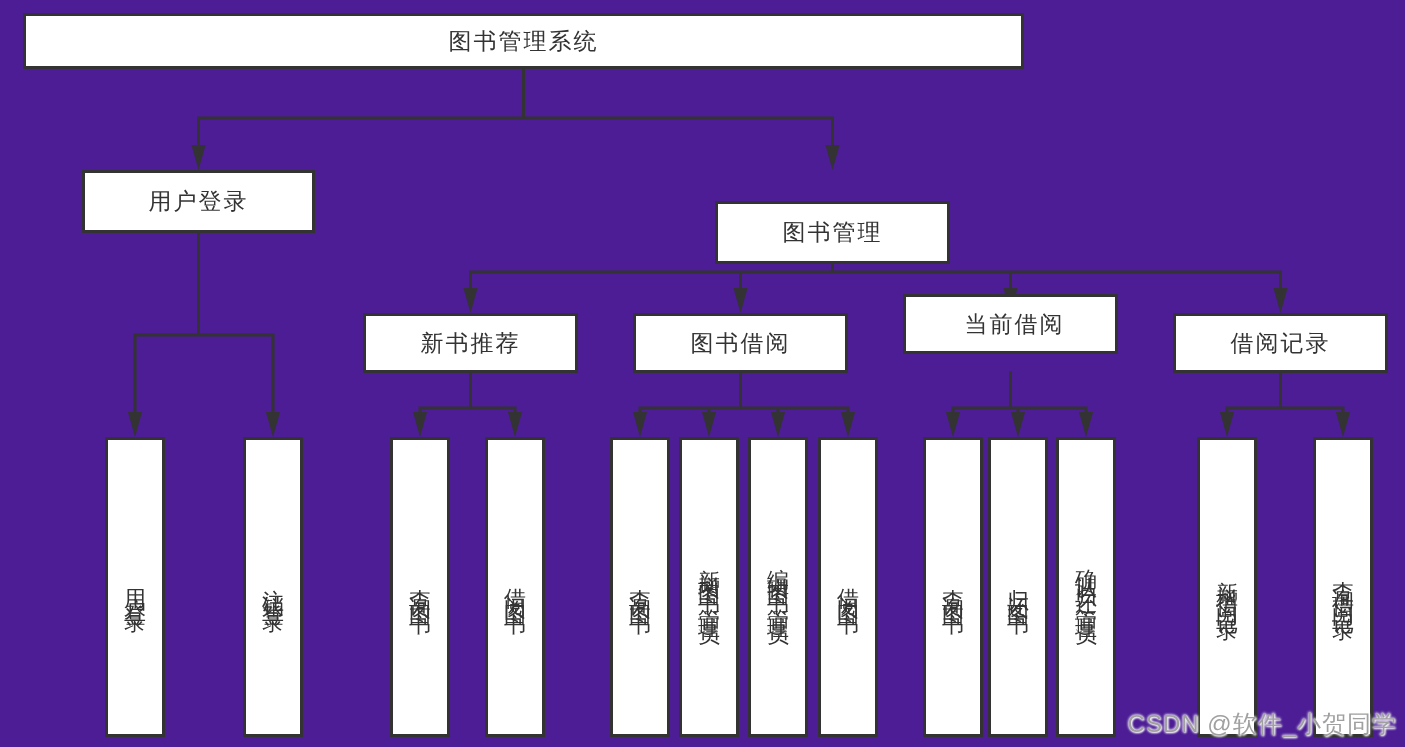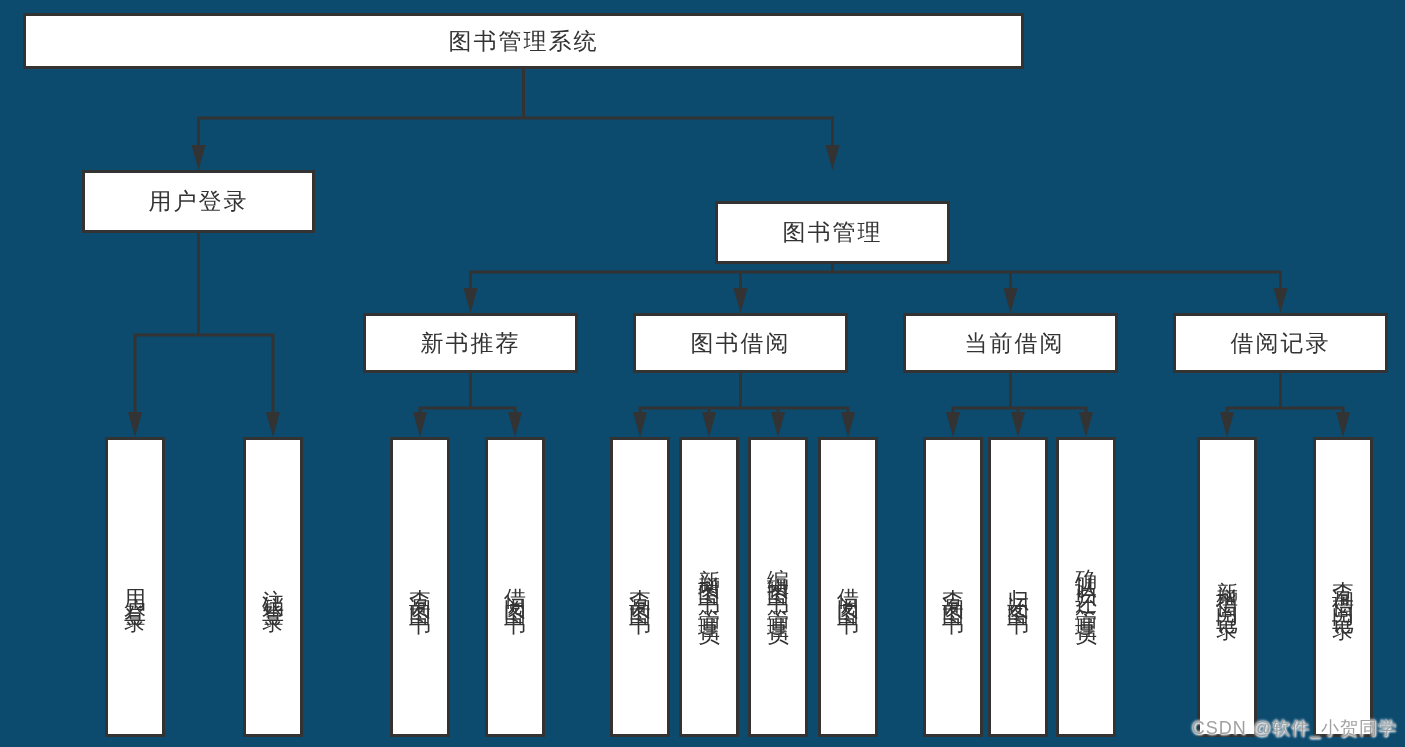--- a/index.html
+++ b/index.html
@@ -4,21 +4,21 @@
 <style>
   html, body {
     margin: 0;
     padding: 0;
     background: #ffffff;
   }
   #stage {
     position: relative;
     width: 1405px;
     height: 747px;
-    background: #0c4a6e;
+    background: #4c1d95;
     font-family: "Liberation Sans", "DejaVu Sans", sans-serif;
     overflow: hidden;
   }
   #connectors {
     position: absolute;
     left: 0;
     top: 0;
     width: 1405px;
     height: 747px;
     pointer-events: none;
@@ -57,21 +57,21 @@
     text-orientation: mixed;
     font-size: 22px;
     letter-spacing: 8px;
     color: #333333;
     white-space: nowrap;
   }
   .watermark {
     position: absolute;
     right: 8px;
     bottom: 7px;
-    font-size: 18px;
+    font-size: 24px;
     color: #a0a0a0;
     letter-spacing: 1px;
     z-index: 5;
     text-shadow: 0 0 3px #ffffff, 0 0 3px #ffffff, 1px 1px 2px #ffffff;
     white-space: nowrap;
   }
   svg .line {
     stroke: #333333;
     stroke-width: 3;
     fill: none;
@@ -140,21 +140,21 @@
   <div class="hbox" style="left:715px; top:170px; width:235px; height:63px;margin-top:31px;">
     <span>图书管理</span>
   </div>
 
   <div class="hbox" style="left:363px; top:313px; width:215px; height:60px;">
     <span>新书推荐</span>
   </div>
   <div class="hbox" style="left:633px; top:313px; width:215px; height:60px;">
     <span>图书借阅</span>
   </div>
-  <div class="hbox" style="left:903px; top:313px; width:215px; height:60px;padding-left:8px;">
+  <div class="hbox" style="left:903px; top:294px; width:215px; height:60px;padding-left:8px;">
     <span>当前借阅</span>
   </div>
   <div class="hbox" style="left:1173px; top:313px; width:215px; height:60px;">
     <span>借阅记录</span>
   </div>
 
   <div class="vbox" style="left:105px;">
     <span>用户登录</span>
   </div>
   <div class="vbox" style="left:243px;">

